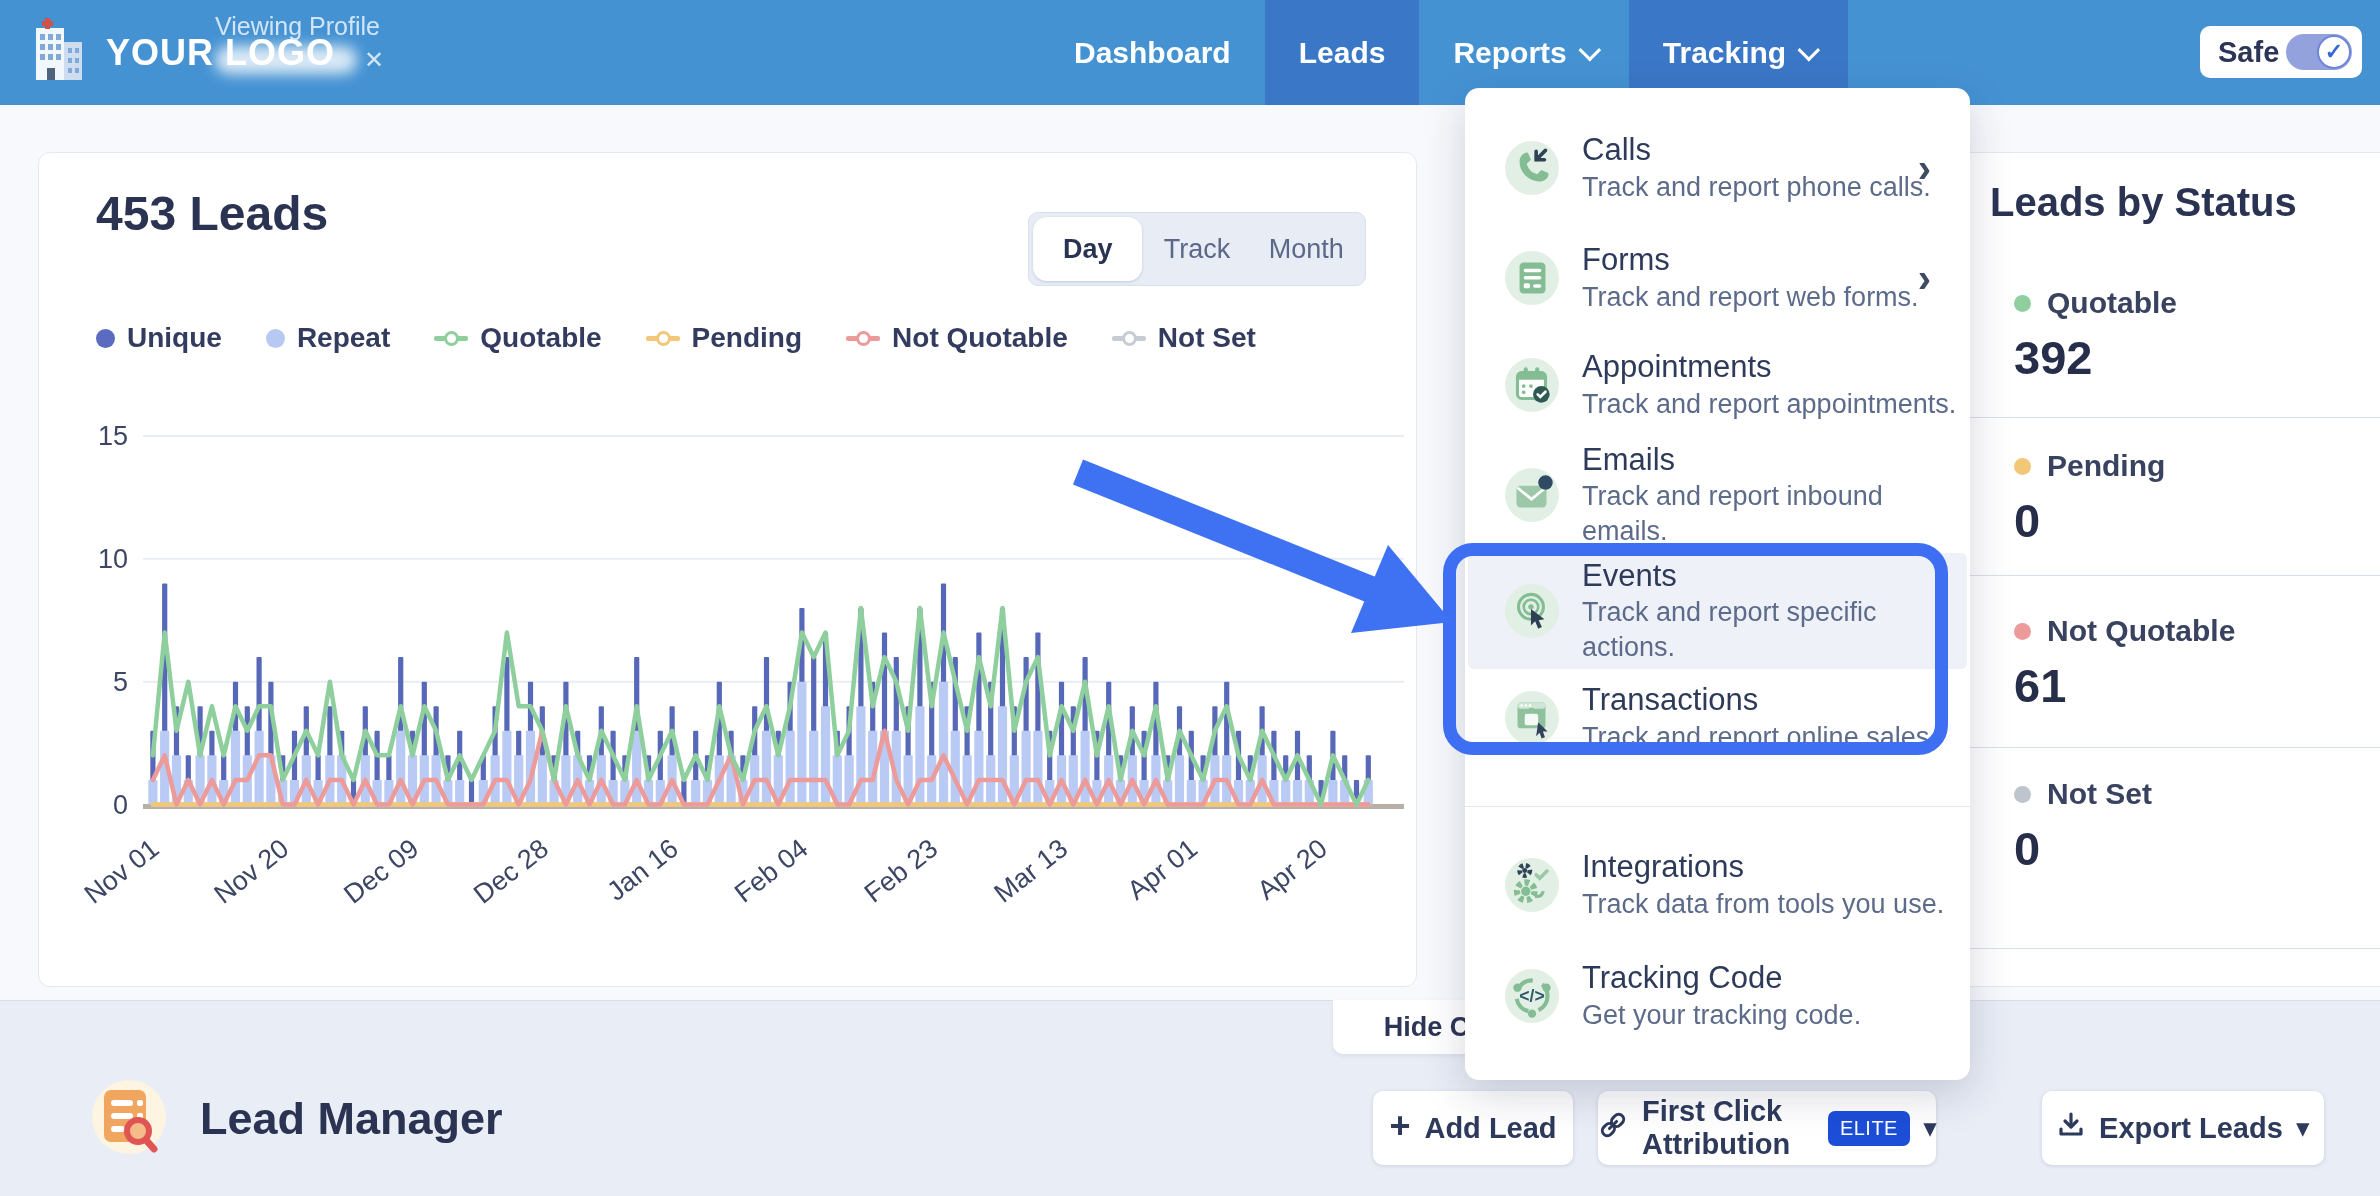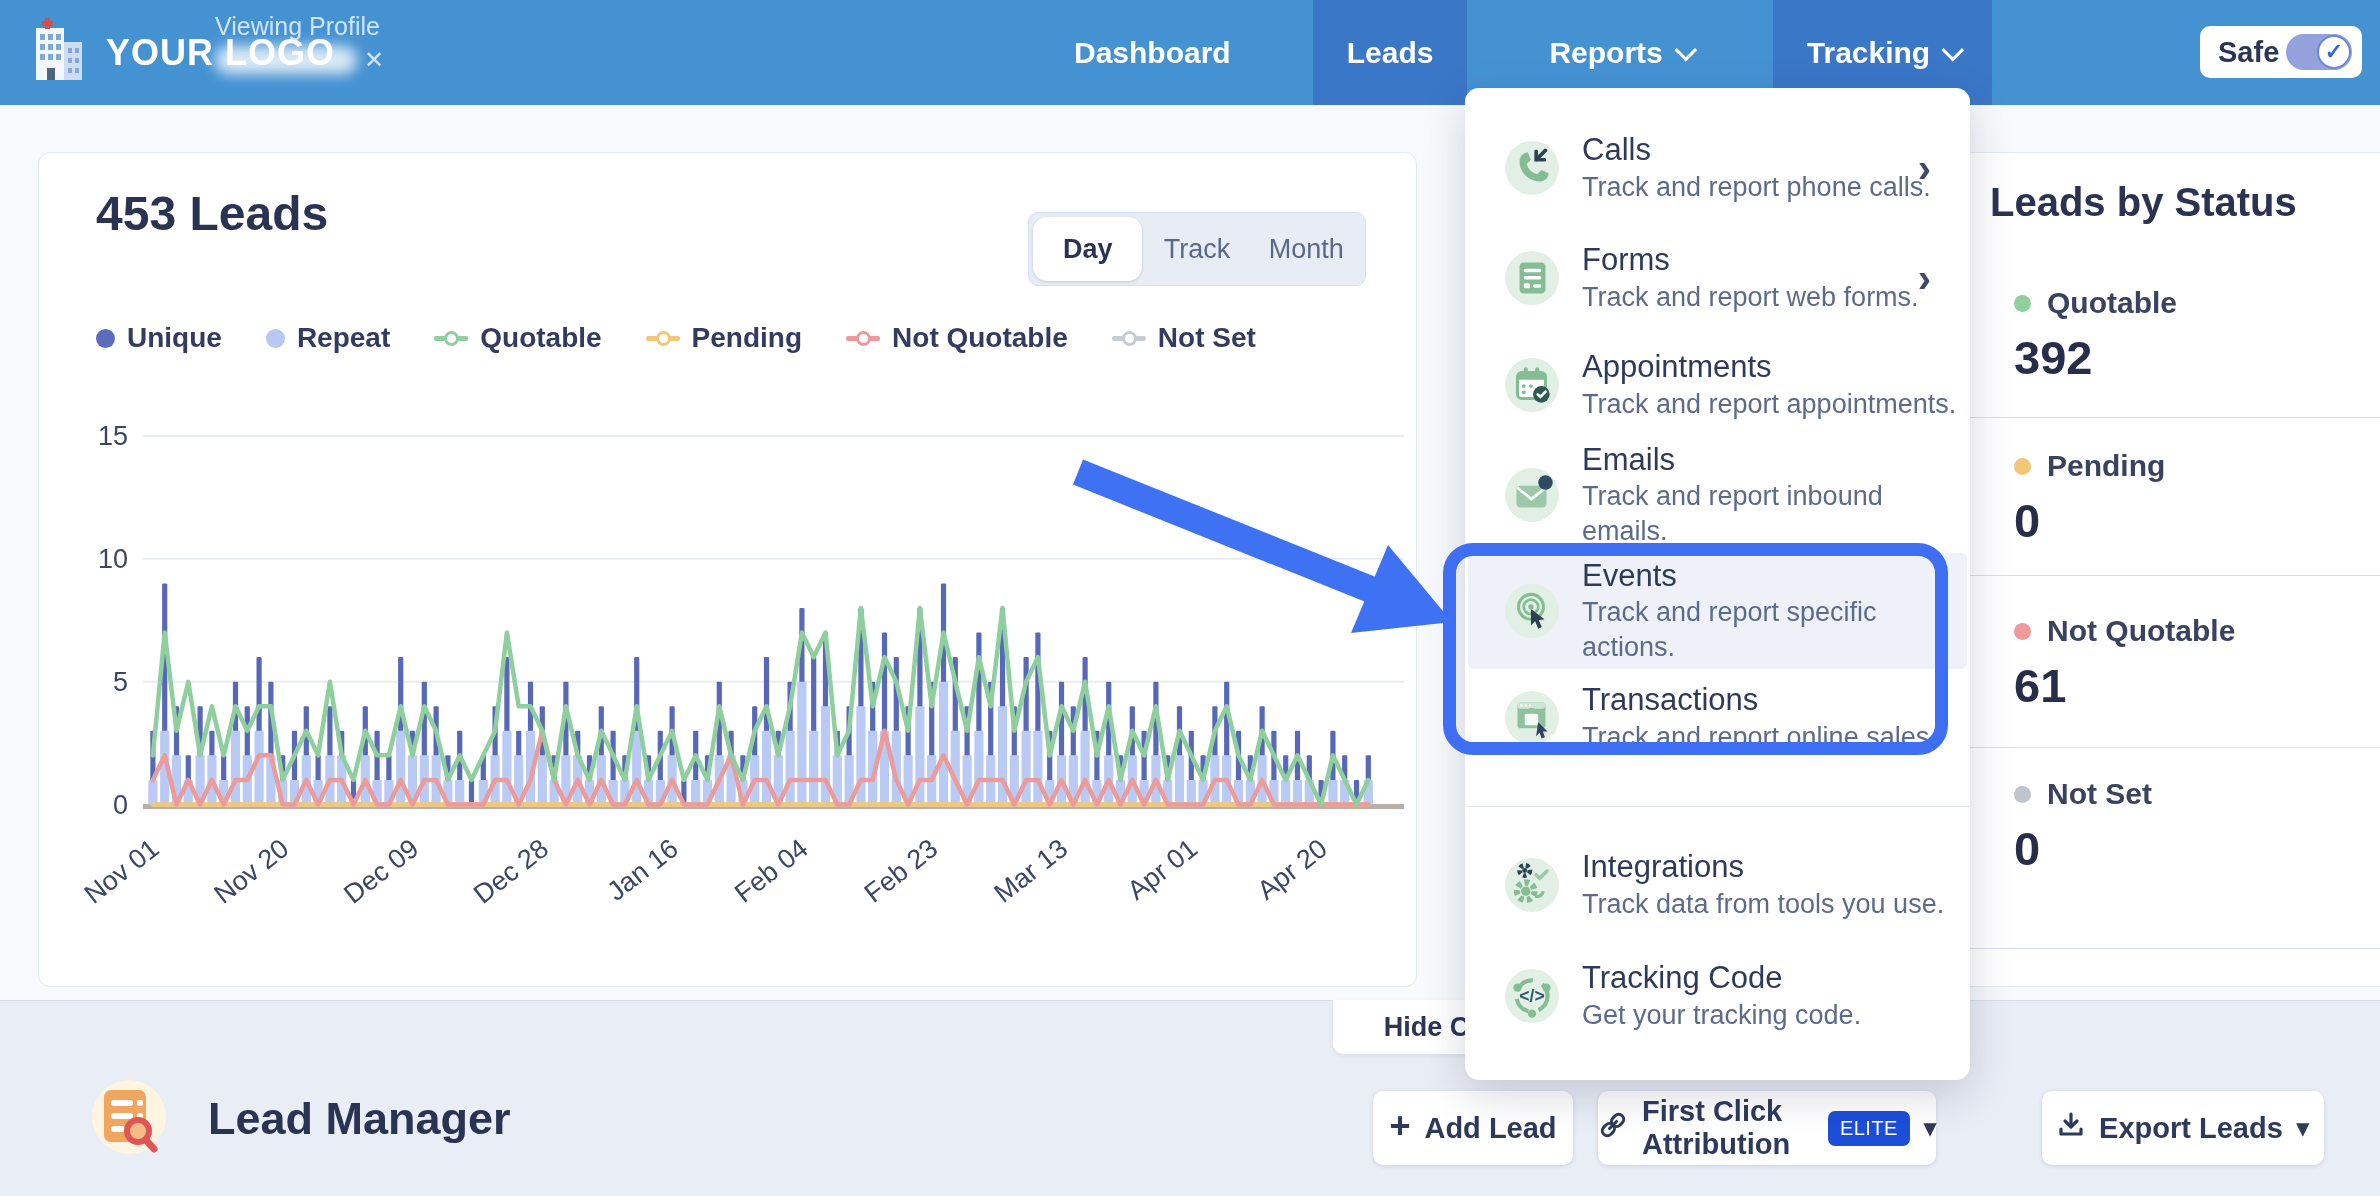--- a/index.html
+++ b/index.html
@@ -8,21 +8,21 @@
   .abs{position:absolute;}
 
   
   .topbar{left:0;top:0;width:2380px;height:105px;background:#4592d3;z-index:30;}
   .logo-wrap{left:28px;top:0;height:105px;display:flex;align-items:center;gap:14px;}
   .logo-text{color:#fff;font-size:36px;font-weight:800;letter-spacing:1px;}
   .viewing-label{left:215px;top:12px;font-size:25px;color:#d2e5f7;}
   .blur-chip{left:215px;top:46px;width:142px;height:28px;border-radius:14px;
              background:rgba(255,255,255,.8);filter:blur(7px);}
   .chip-x{left:364px;top:46px;font-size:24px;color:rgba(255,255,255,.75);}
-  .nav{left:1040px;top:0;height:105px;display:flex;align-items:stretch;gap:48px;}
+  .nav{left:1040px;top:0;height:105px;display:flex;align-items:stretch;}
   .nav-item{display:flex;align-items:center;gap:12px;padding:0 34px;color:#fff;
             font-size:30px;font-weight:bold;cursor:pointer;}
   .nav-item.active{background:#3b77c7;}
   .chev-down{width:13px;height:13px;border-right:3.5px solid #fff;border-bottom:3.5px solid #fff;
              transform:rotate(45deg) translateY(-4px);}
   .safe-pill{left:2200px;top:26px;width:162px;height:52px;background:#fff;border-radius:10px;
              display:flex;align-items:center;justify-content:space-between;padding:0 10px 0 18px;box-sizing:border-box;}
   .safe-label{font-size:29px;font-weight:bold;color:#2c3555;}
   .toggle{width:66px;height:36px;border-radius:18px;background:#93a2dd;position:relative;cursor:pointer;}
   .knob{position:absolute;right:1px;top:1px;width:34px;height:34px;border-radius:50%;background:#fff;
@@ -68,21 +68,21 @@
   
   .hl-ring{left:1443px;top:543px;width:505px;height:212px;border:13px solid #3e6ff2;border-radius:30px;
            box-sizing:border-box;z-index:45;pointer-events:none;}
   .arrow-svg{left:1050px;top:440px;z-index:46;pointer-events:none;}
 
   
   .footer{left:0;top:1000px;width:2380px;height:196px;background:#e9edf6;border-top:1px solid #d7deea;}
   .hide-chart{left:1333px;top:1000px;width:238px;height:54px;background:#fff;border-radius:0 0 10px 10px;
               display:flex;align-items:center;justify-content:center;font-size:27px;font-weight:bold;
               color:#2c3555;z-index:5;box-shadow:0 2px 4px rgba(40,50,80,.08);cursor:pointer;}
-  .lm-wrap{left:90px;top:1078px;display:flex;align-items:center;gap:40px;}
+  .lm-wrap{left:90px;top:1078px;display:flex;align-items:center;gap:32px;}
   .lm-title{font-size:45px;font-weight:800;color:#2b3352;}
   .btn{position:absolute;top:1091px;height:74px;background:#fff;border-radius:10px;
        box-shadow:0 1px 4px rgba(40,50,80,.15);display:flex;align-items:center;justify-content:center;
        gap:14px;font-size:29px;font-weight:bold;color:#2e3a5c;cursor:pointer;box-sizing:border-box;}
   .elite{background:#1d4ed8;color:#fff;font-size:20px;font-weight:normal;letter-spacing:.5px;
          padding:6px 12px;border-radius:7px;}
   .caret{font-size:24px;color:#2e3a5c;}
 </style>
 </head>
 <body>

